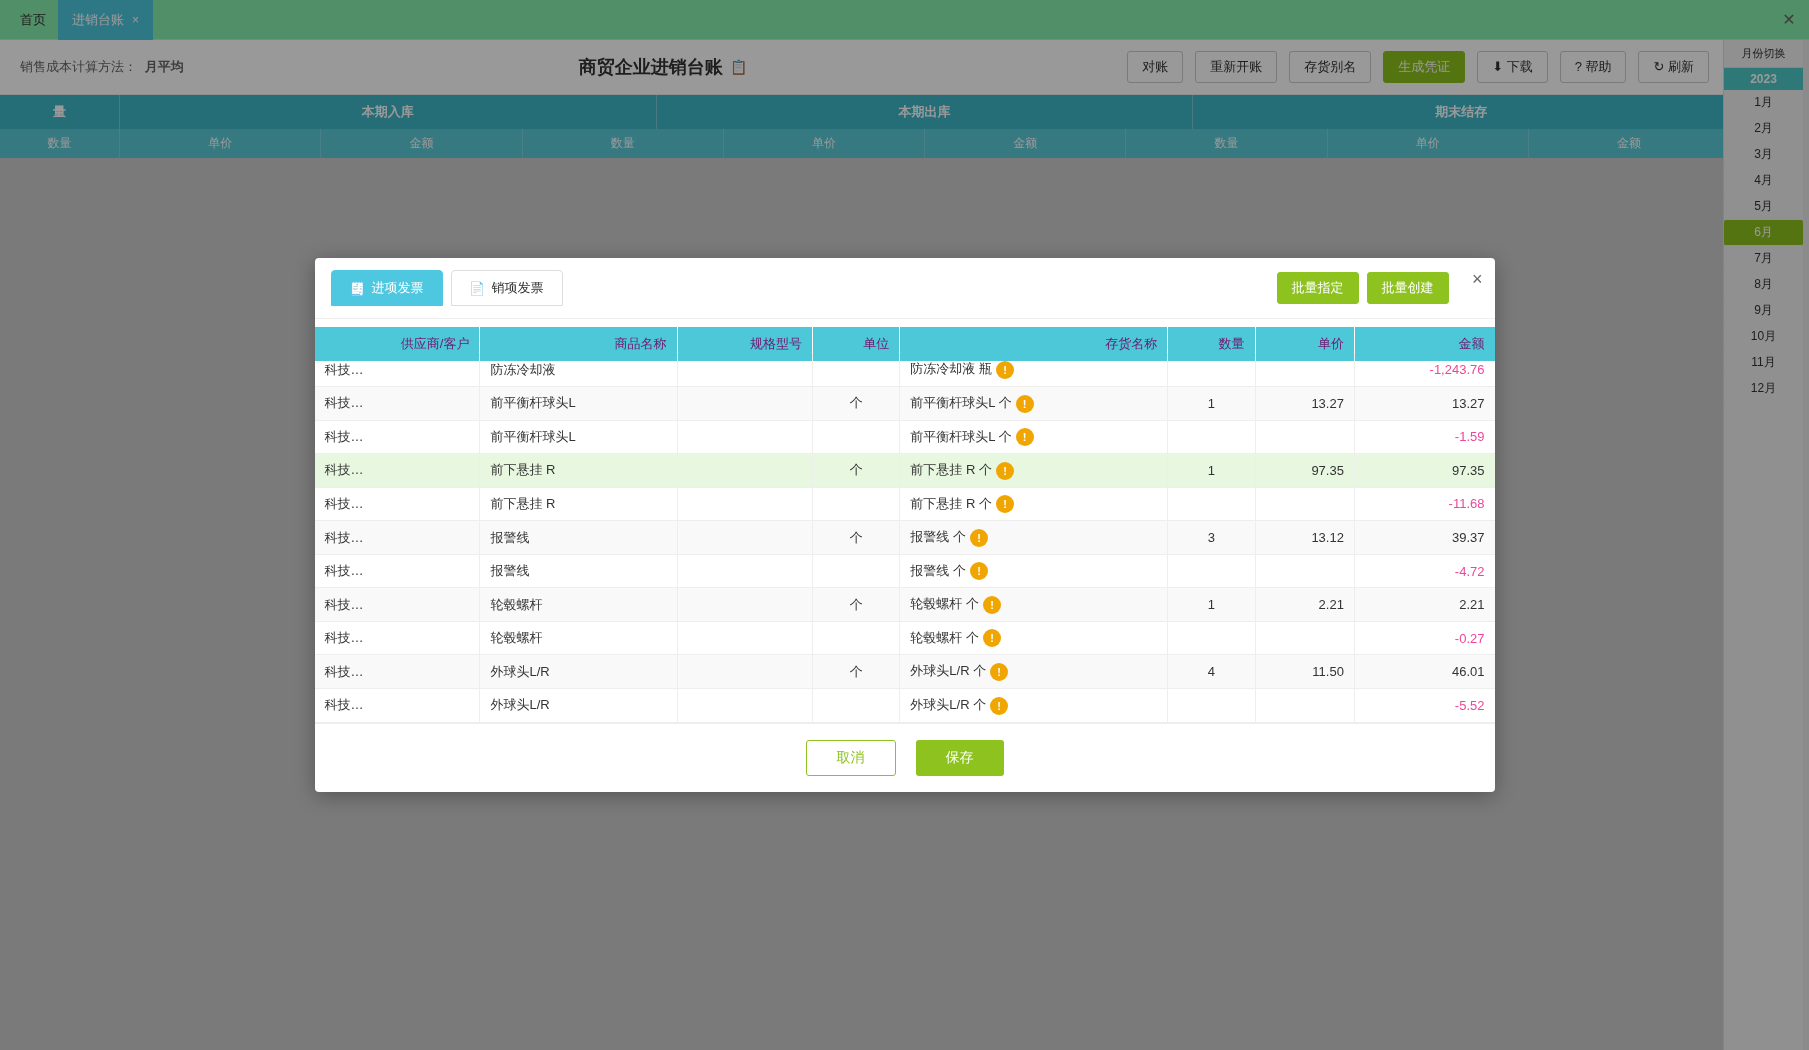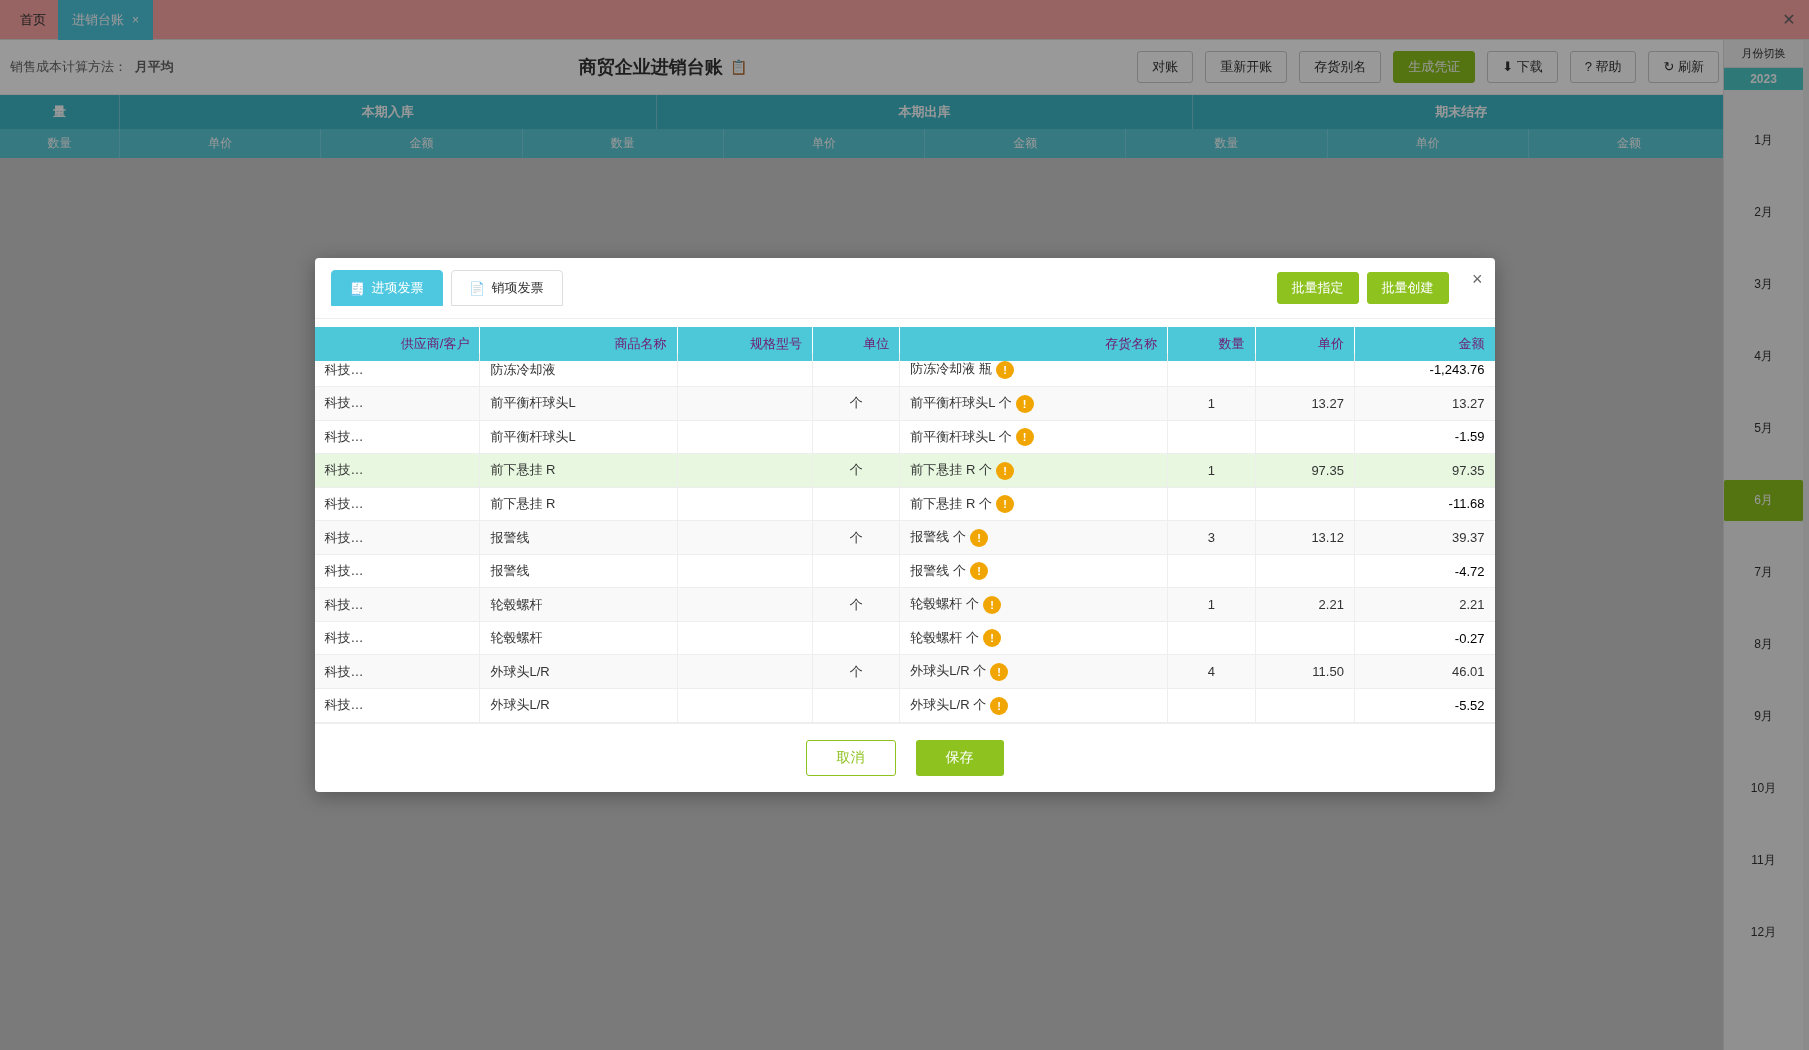--- a/index.html
+++ b/index.html
@@ -1,38 +1,38 @@
 <!DOCTYPE html>
 <html><head>
   <meta charset="utf-8">
   <style>
     * { box-sizing: border-box; margin: 0; padding: 0; }
     body { font-family: "Microsoft YaHei", "PingFang SC", sans-serif; font-size: 13px; background: #e8e8e8; overflow: hidden; width: 1809px; height: 1050px; }
 
     
-    .top-bar { display: flex; align-items: center; background: #fca5a5; border-bottom: 1px solid #ddd; height: 40px; padding: 0 0 0 8px; }
+    .top-bar { display: flex; align-items: center; background: #86efac; border-bottom: 1px solid #ddd; height: 40px; padding: 0 0 0 8px; }
     .top-bar-home { color: #333; padding: 0 12px; height: 40px; line-height: 40px; font-size: 13px; cursor: pointer; }
     .top-bar-tab { background: #4dc8e0; color: #fff; padding: 0 14px; height: 40px; line-height: 40px; font-size: 13px; display: flex; align-items: center; gap: 8px; cursor: pointer; }
     .top-bar-tab .close-x { font-size: 12px; cursor: pointer; }
     .top-bar-close { margin-left: auto; width: 40px; height: 40px; display: flex; align-items: center; justify-content: center; font-size: 16px; cursor: pointer; color: #666; }
 
     
-    .header-row { display: flex; align-items: center; padding: 0 10px; height: 55px; background: #fff; border-bottom: 1px solid #eee; }
+    .header-row { display: flex; align-items: center; padding: 0 20px; height: 55px; background: #fff; border-bottom: 1px solid #eee; }
     .header-cost { font-size: 13px; color: #666; }
     .header-title { flex: 1; text-align: center; font-size: 18px; font-weight: bold; color: #333; display: flex; align-items: center; justify-content: center; gap: 8px; margin-left: 16px; }
     .header-actions { display: flex; gap: 12px; }
     .btn { padding: 6px 14px; border-radius: 3px; border: 1px solid #ccc; background: #fff; cursor: pointer; font-size: 13px; color: #333; white-space: nowrap; }
     .btn-primary { background: #8dc21f; border-color: #8dc21f; color: #fff; }
     .btn-outline { background: #fff; border: 1px solid #ccc; color: #333; }
 
     
     .side-panel { position: absolute; right: 6px; top: 40px; width: 80px; background: #f0f0f0; height: calc(100% - 40px); border-left: 1px solid #ddd; font-size: 12px; color: #333; overflow: hidden; }
     .side-panel-title { padding: 6px 4px; text-align: center; font-size: 11px; border-bottom: 1px solid #ddd; }
     .side-panel-year { background: #4dc8c8; color: #fff; text-align: center; padding: 4px; font-weight: bold; }
-    .side-month { padding: 12px 6px; text-align: center; border-bottom: 1px solid #eee; cursor: pointer; margin-top: 30px; }
+    .side-month { padding: 4px 6px; text-align: center; border-bottom: 1px solid #eee; cursor: pointer; }
     .side-month.active { background: #8dc21f; color: #fff; border-radius: 2px; }
 
     
     .main-bg { position: absolute; top: 40px; left: 0; right: 80px; bottom: 0; background: #ccc; }
 
     
     .modal-overlay { position: absolute; top: 0; left: 0; width: 1809px; height: 1050px; background: rgba(0,0,0,0.4); z-index: 100; display: flex; align-items: center; justify-content: center; }
 
     
     .modal { background: #fff; border-radius: 4px; width: 1180px; max-height: 820px; display: flex; flex-direction: column; position: relative; box-shadow: 0 4px 20px rgba(0,0,0,0.3); }
@@ -48,21 +48,21 @@
     .modal-table table { width: 100%; border-collapse: collapse; font-size: 13px; }
     .modal-table thead th { background: #4dc8d8; color: #701a75; padding: 8px 10px; text-align: right; border-right: 1px solid rgba(255,255,255,0.3); font-weight: normal; white-space: nowrap; position: sticky; top: 8px; z-index: 2; }
     .modal-table thead th:last-child { border-right: none; }
     .modal-table tbody tr { border-bottom: 1px solid #eee; }
     .modal-table tbody tr:nth-child(even) { background: #f9f9f9; }
     .modal-table tbody tr.highlighted { background: #e8f8e0; }
     .modal-table tbody td { padding: 7px 10px; text-align: center; border-right: 1px solid #eee; color: #333; white-space: nowrap; }
     .modal-table tbody td:last-child { border-right: none; }
     .modal-table tbody td.text-left { text-align: left; }
     .modal-table tbody td.text-right { text-align: right; }
-    .negative { color: #000000; }
+    .negative { color: #ec4899; }
 
     
     .warn-icon { display: inline-flex; align-items: center; justify-content: center; width: 18px; height: 18px; background: #f0a500; border-radius: 50%; color: #fff; font-weight: bold; font-size: 11px; margin-left: 4px; vertical-align: middle; }
 
     
     .modal-footer { display: flex; justify-content: center; gap: 20px; padding: 16px; border-top: 1px solid #eee; }
     .btn-cancel { padding: 8px 30px; border-radius: 3px; border: 1px solid #8dc21f; background: #fff; color: #8dc21f; font-size: 14px; cursor: pointer; }
     .btn-save { padding: 8px 30px; border-radius: 3px; border: none; background: #8dc21f; color: #fff; font-size: 14px; cursor: pointer; }
 
     

